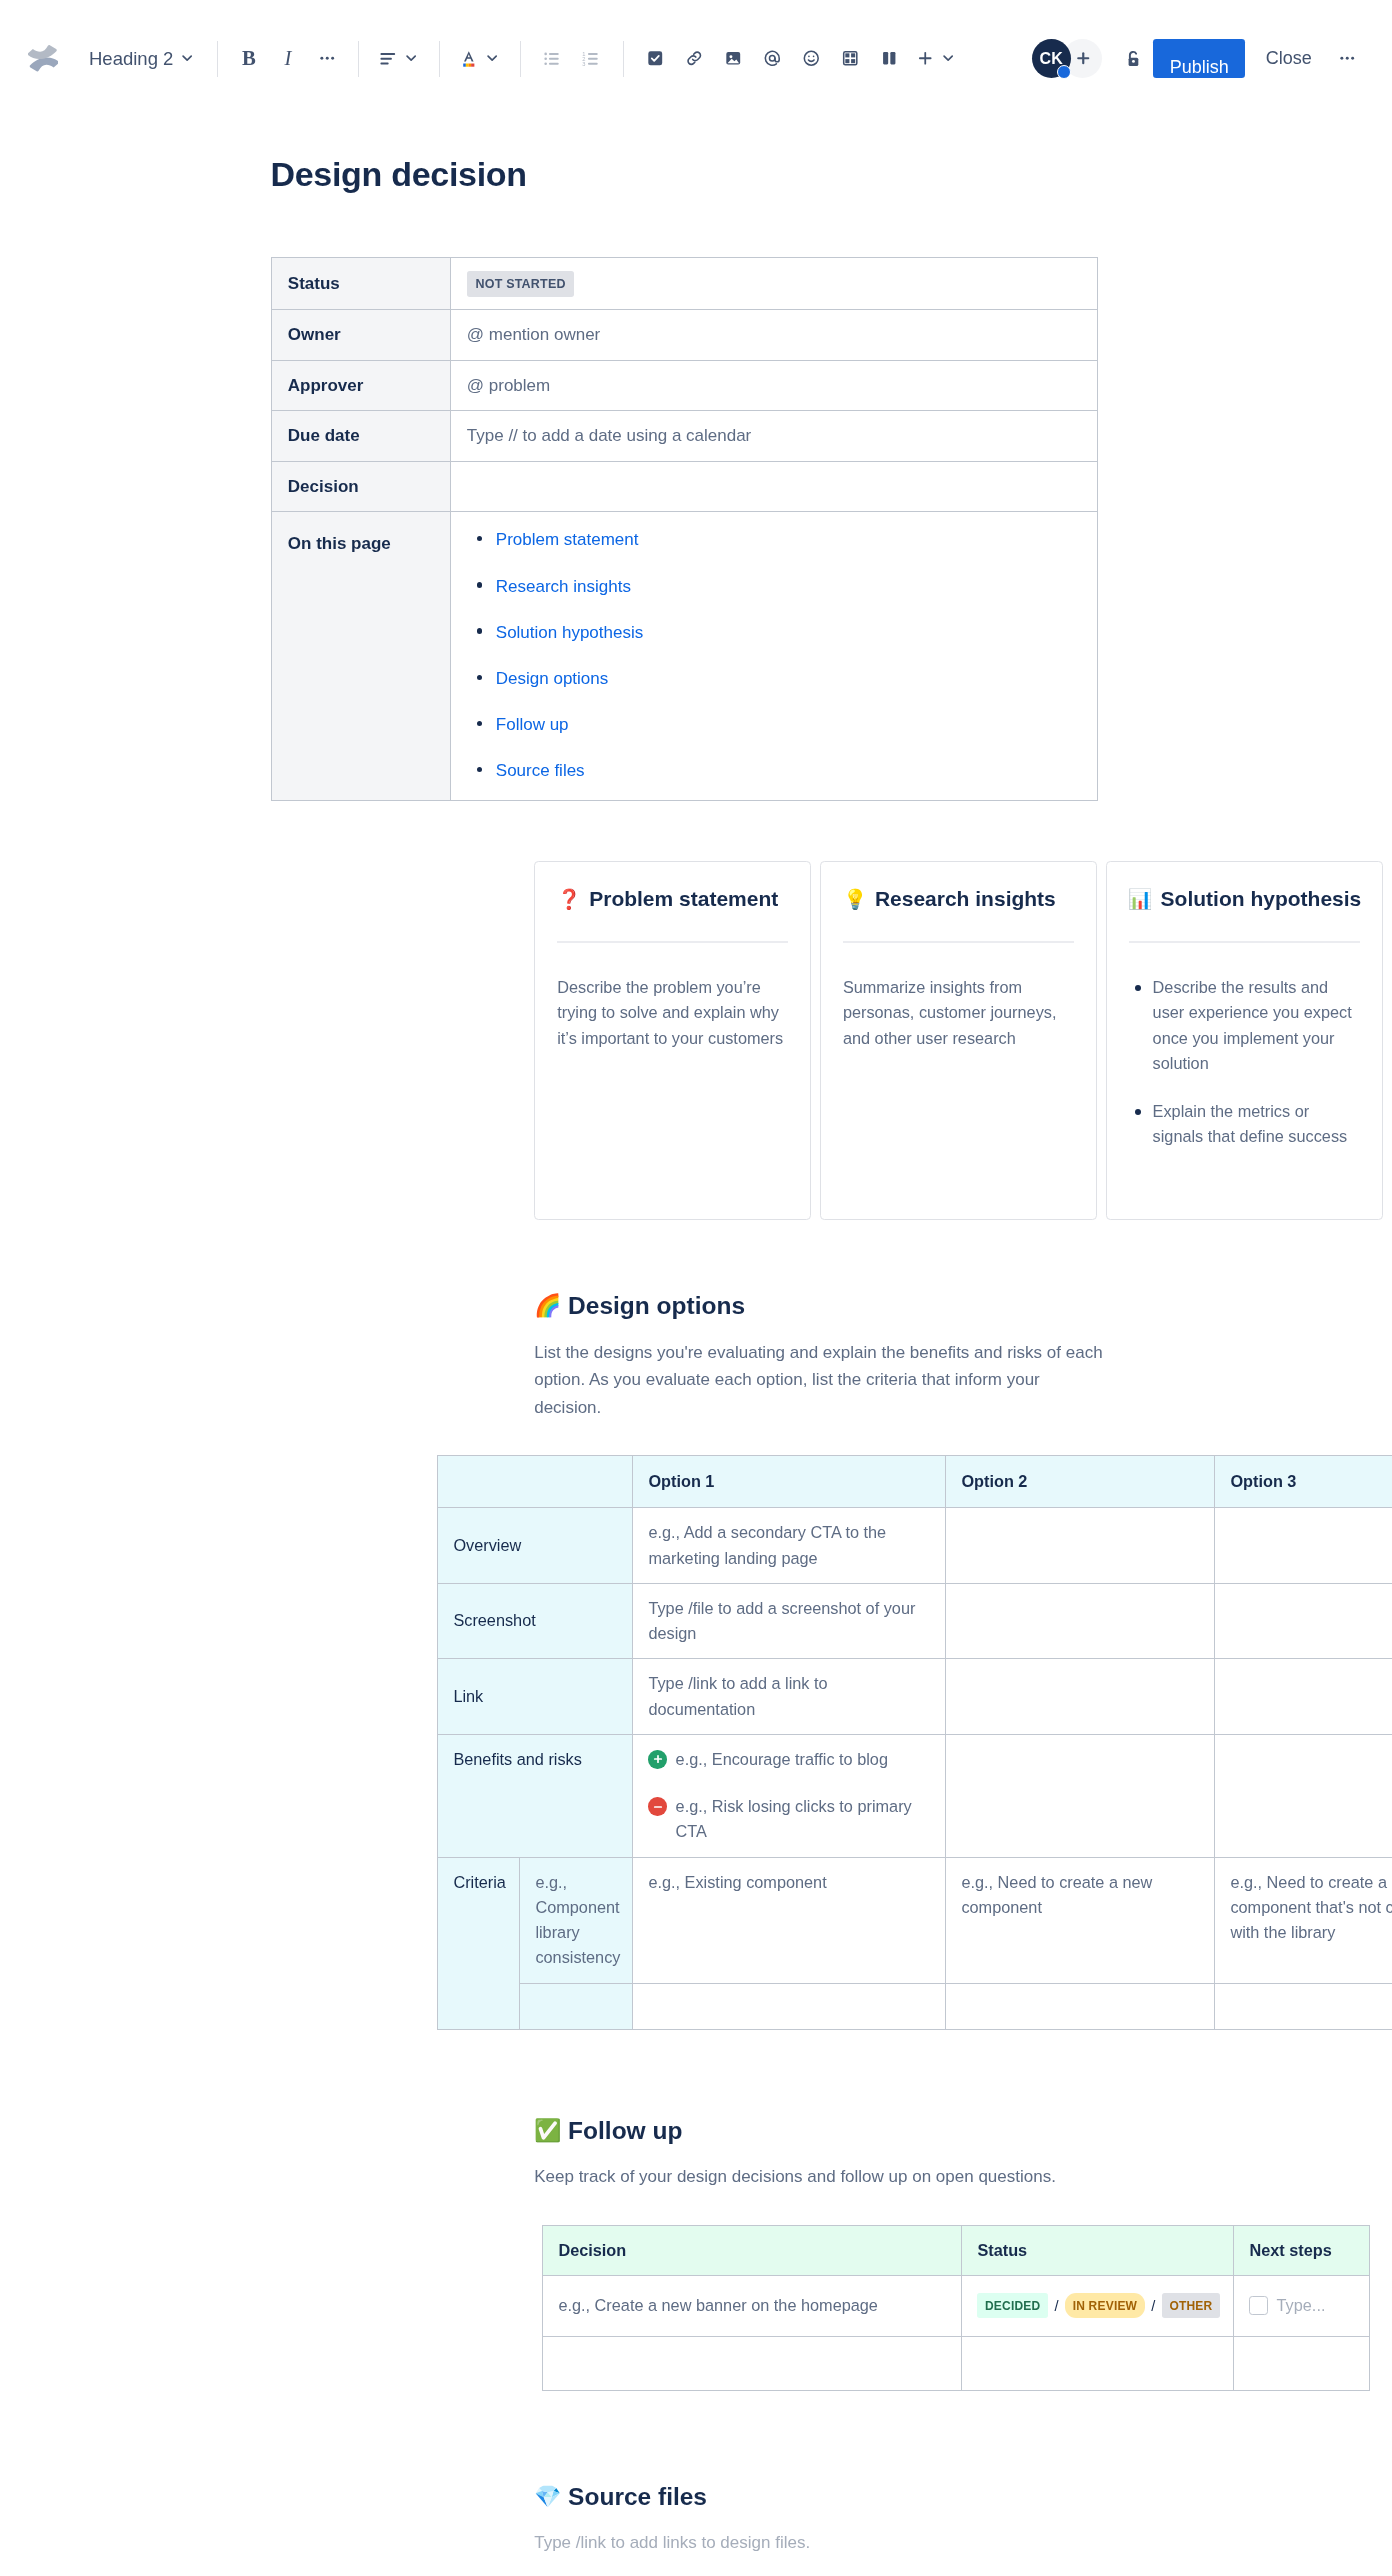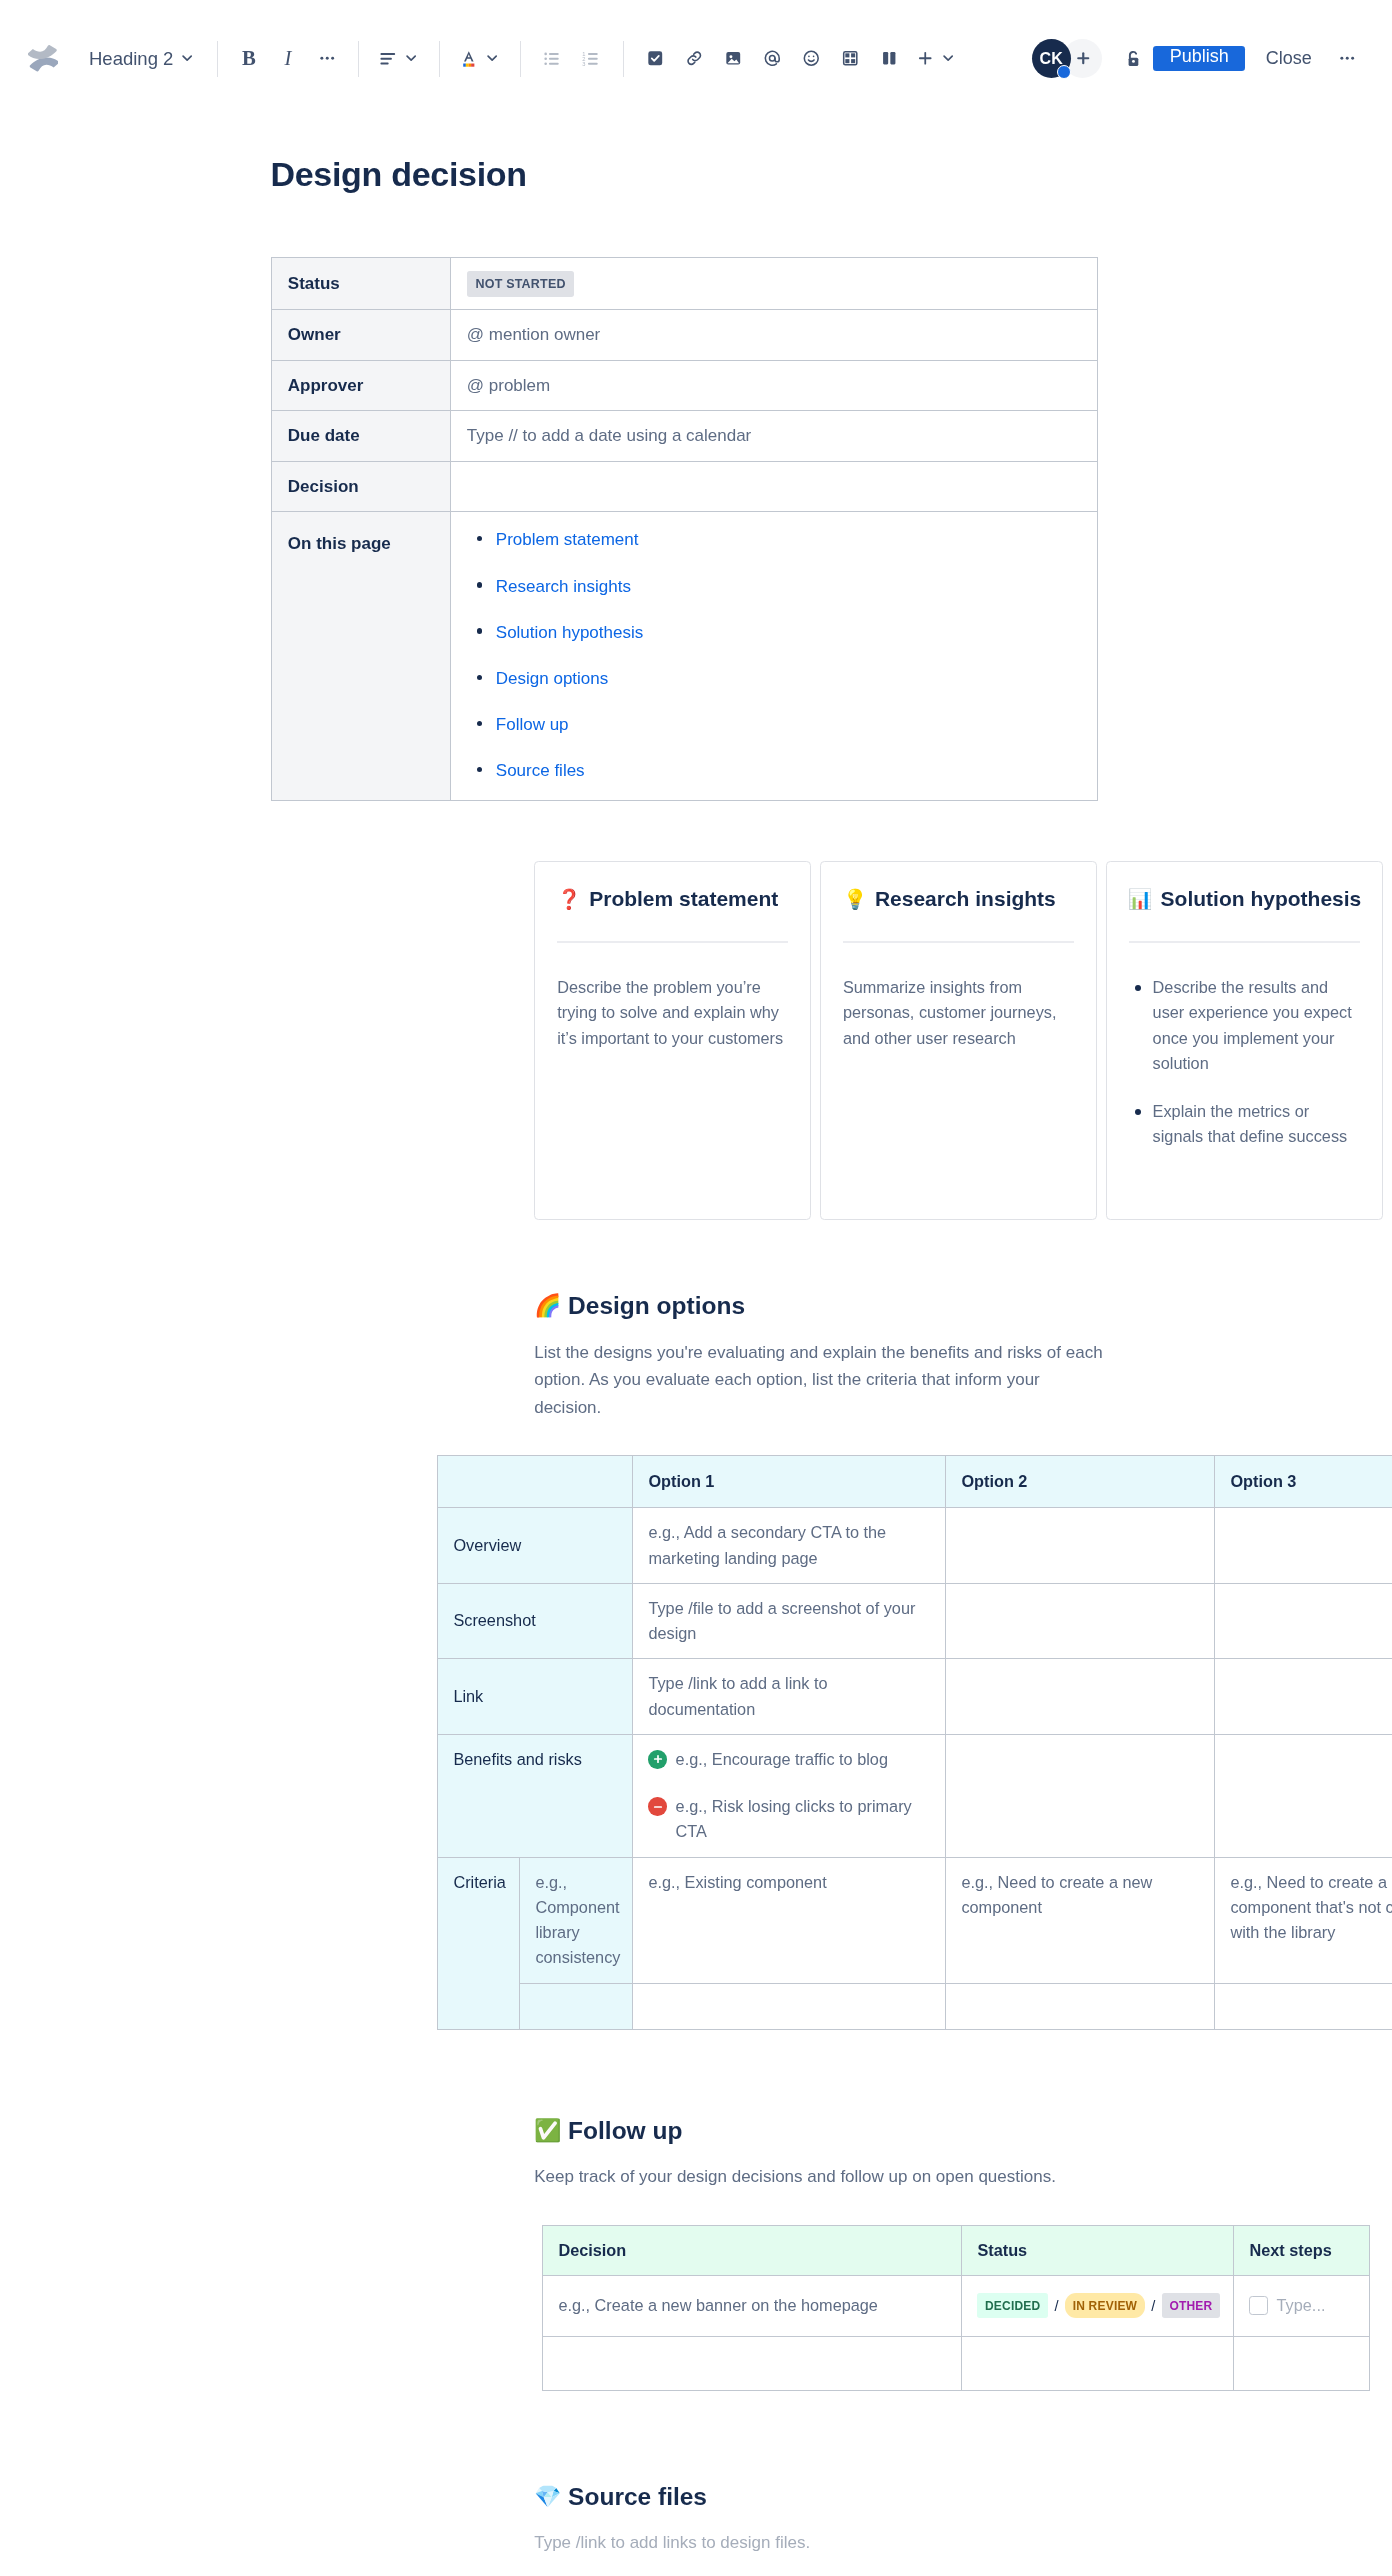--- a/index.html
+++ b/index.html
@@ -76,23 +76,23 @@
   .avatar-add {
     width: 39px; height: 39px; border-radius: 50%;
     background: #F4F5F7; color: #42526E;
     display: flex; align-items: center; justify-content: center;
     margin-left: -7.6px; z-index: 1; cursor: pointer;
   }
   .tb-lock { margin: 0 9.8px 0 14px; cursor: pointer; display:flex; align-items:center; }
   .btn-publish {
     background: #1868DB; color: #ffffff;
     font-size: 18px; font-weight: 500;
-    padding: 0 16.3px; height: 25px;
+    padding: 0 16.3px; height: 39px;
     border-radius: 3.3px; border: none; cursor: pointer;
-    display: flex; align-items: flex-start; justify-content: center;
+    display: flex; align-items: flex-end; justify-content: center;
     margin-right: 7.6px;
   }
   .btn-close {
     font-size: 18px; color: #42526E; background: transparent;
     padding: 0 13px; height: 39px; border: none; cursor: pointer;
     display: flex; align-items: center; justify-content: center;
     margin-right: 3.3px;
   }
   .btn-more {
     width: 39px; height: 39px; border-radius: 4.9px;
@@ -295,21 +295,21 @@
   .followup-table tbody td { color: #5E6C84; height: 61px; }
   .followup-table tbody tr.empty td { height: 54px; }
   .status-pills { display: flex; align-items: center; gap: 6.5px; }
   .pill {
     display: inline-block; font-size: 12px; font-weight: bold;
     letter-spacing: 0.2px; padding: 3.8px 7.6px 3.3px 7.6px; border-radius: 2.7px;
     text-transform: uppercase; white-space: nowrap;
   }
   .pill-decided { background: #DCFFF1; color: #216E4E; }
   .pill-inreview { background: #FFE9A6; color: #a16207; border-radius: 11px; }
-  .pill-other { background: #DFE1E6; color: #a21caf; }
+  .pill-other { background: #DFE1E6; color: #a16207; }
   .pill-slash { color: #172B4D; font-size: 14.7px; font-weight: 500; }
   .task-line { display: flex; align-items: center; gap: 8.7px; }
   .task-box {
     width: 18.5px; height: 18.5px; border: 1.1px solid #C1C7D0;
     border-radius: 3.3px; background: #ffffff; flex: 0 0 auto;
     cursor: pointer;
   }
   .task-ph { color: #A5ADBA; font-size: 16.3px; }
 </style>
 </head>

